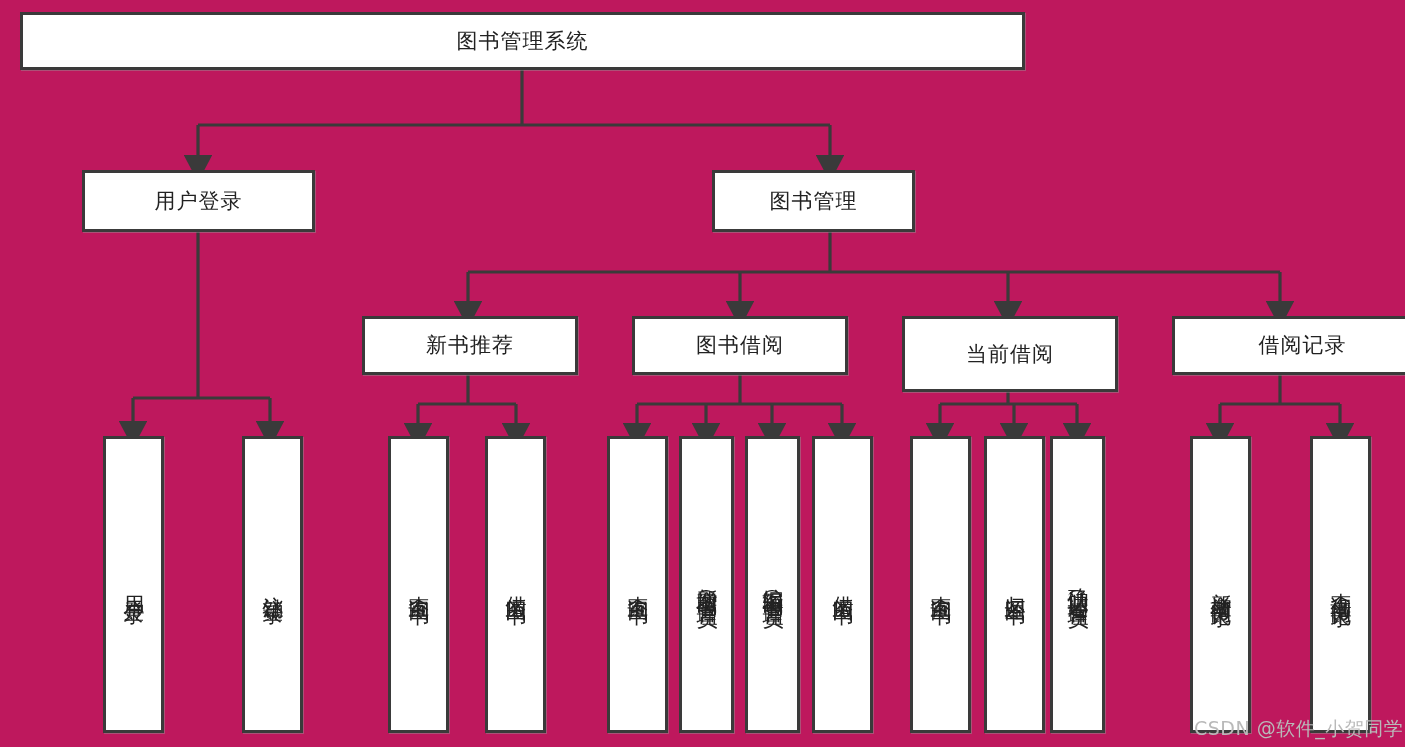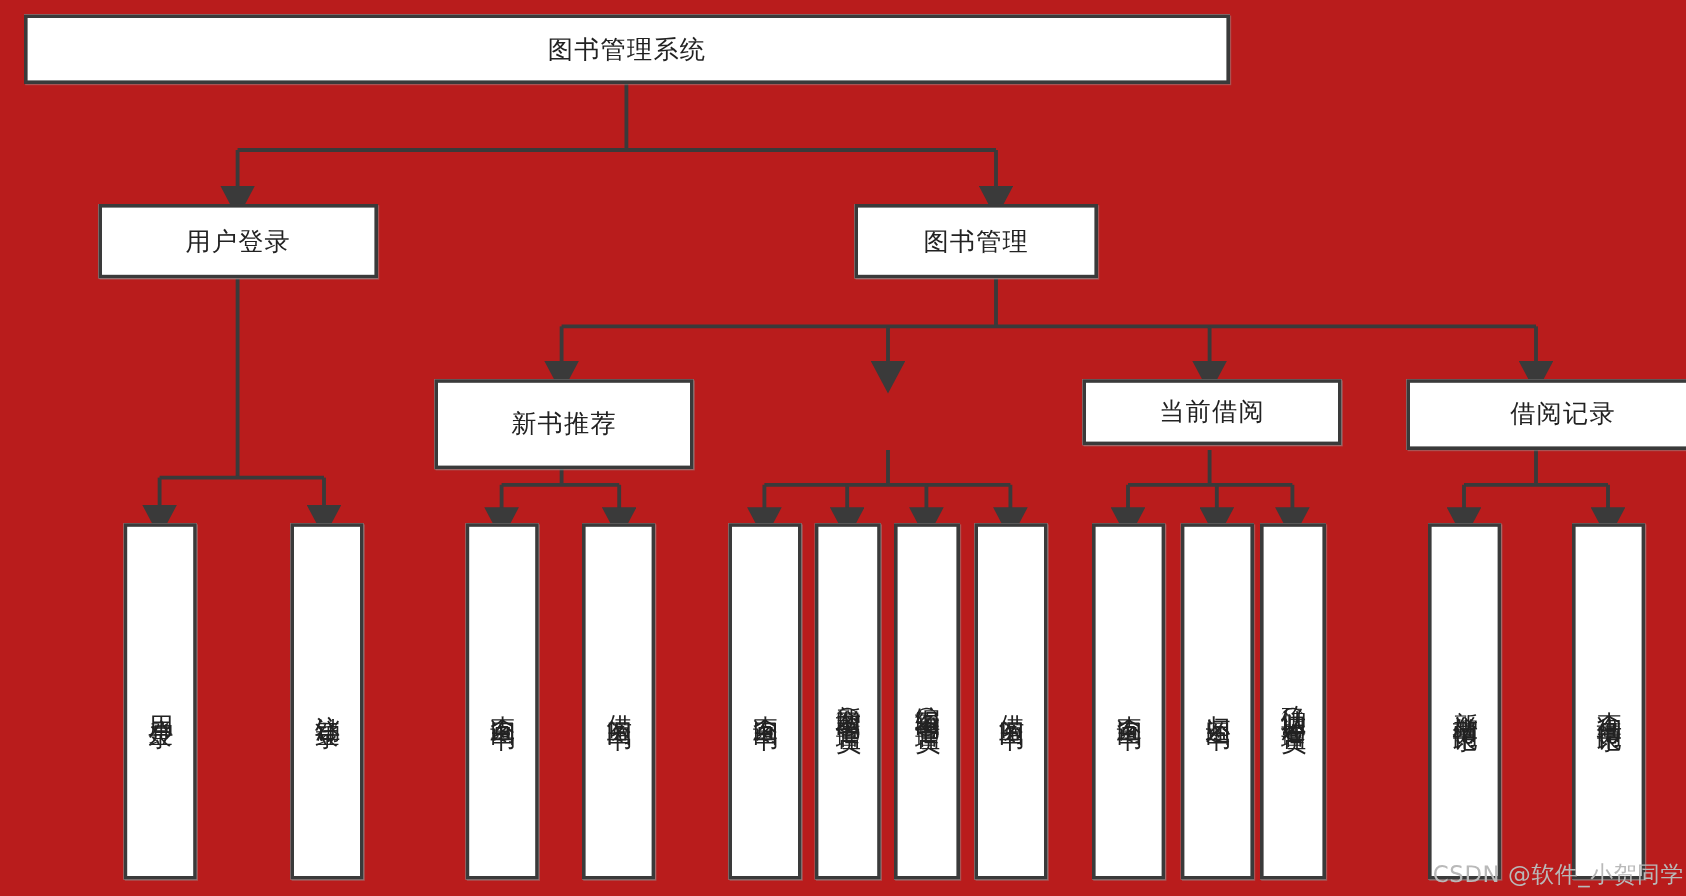--- a/index.html
+++ b/index.html
@@ -59,21 +59,21 @@
     font-size: 19px;
     color: #b9b9b9;
     letter-spacing: 0.5px;
     white-space: nowrap;
     font-family: "DejaVu Sans", "Liberation Sans", sans-serif;
   }
 </style>
 </head>
 <body>
 
-<div id="stage" style="background: #b91c1c; text-align: right;">
+<div id="stage" style="background: #be185d; text-align: right;">
 
   <svg id="wires" viewBox="0 0 1405 747" width="1405" height="747" xmlns="http://www.w3.org/2000/svg">
     <defs>
       <marker id="arrow" markerWidth="9" markerHeight="9" refX="1" refY="4.5" orient="auto" markerUnits="strokeWidth">
         <path d="M0,0 L0,9 L8.5,4.5 z" fill="#3a3a3a"></path>
       </marker>
     </defs>
     <g stroke="#3a3a3a" stroke-width="3.2" fill="none">
 
       <path d="M522,70 L522,125"></path>
@@ -125,24 +125,27 @@
     <span class="label">图书管理系统</span>
   </div>
 
   <div class="node" id="node-l2-0" style="left: 82px; top: 170px; width: 233px; height: 62px; border-color: rgb(58, 58, 58); color: rgb(34, 34, 34);">
     <span class="label">用户登录</span>
   </div>
   <div class="node" id="node-l2-1" style="left: 712px; top: 170px; width: 203px; height: 62px; border-color: rgb(58, 58, 58); color: rgb(34, 34, 34);">
     <span class="label">图书管理</span>
   </div>
 
-  <div class="node" id="node-l3-0" style="left: 362px; top: 316px; width: 216px; height: 75px; border-color: rgb(58, 58, 58); color: rgb(34, 34, 34);">
+  <div class="node" id="node-l3-0" style="left: 362px; top: 316px; width: 216px; height: 59px; border-color: rgb(58, 58, 58); color: rgb(34, 34, 34);">
     <span class="label">新书推荐</span>
   </div>
-  <div class="node" id="node-l3-2" style="left: 902px; top: 316px; width: 216px; height: 55px; border-color: rgb(58, 58, 58); color: rgb(34, 34, 34);">
+  <div class="node" id="node-l3-1" style="left: 632px; top: 316px; width: 216px; height: 59px; border-color: rgb(58, 58, 58); color: rgb(34, 34, 34);">
+    <span class="label">图书借阅</span>
+  </div>
+  <div class="node" id="node-l3-2" style="left: 902px; top: 316px; width: 216px; height: 76px; border-color: rgb(58, 58, 58); color: rgb(34, 34, 34);">
     <span class="label">当前借阅</span>
   </div>
   <div class="node" id="node-l3-3" style="left: 1172px; top: 316px; width: 261px; height: 59px; border-color: rgb(58, 58, 58); color: rgb(34, 34, 34);">
     <span class="label">借阅记录</span>
   </div>
 
   <div class="node leaf" id="node-leaf-0" style="left: 103px; top: 436px; width: 61px; height: 297px; border-color: rgb(58, 58, 58); color: rgb(34, 34, 34);">
     <span class="label">用户登录</span>
   </div>
   <div class="node leaf" id="node-leaf-1" style="left: 242px; top: 436px; width: 61px; height: 297px; border-color: rgb(58, 58, 58); color: rgb(34, 34, 34);">

